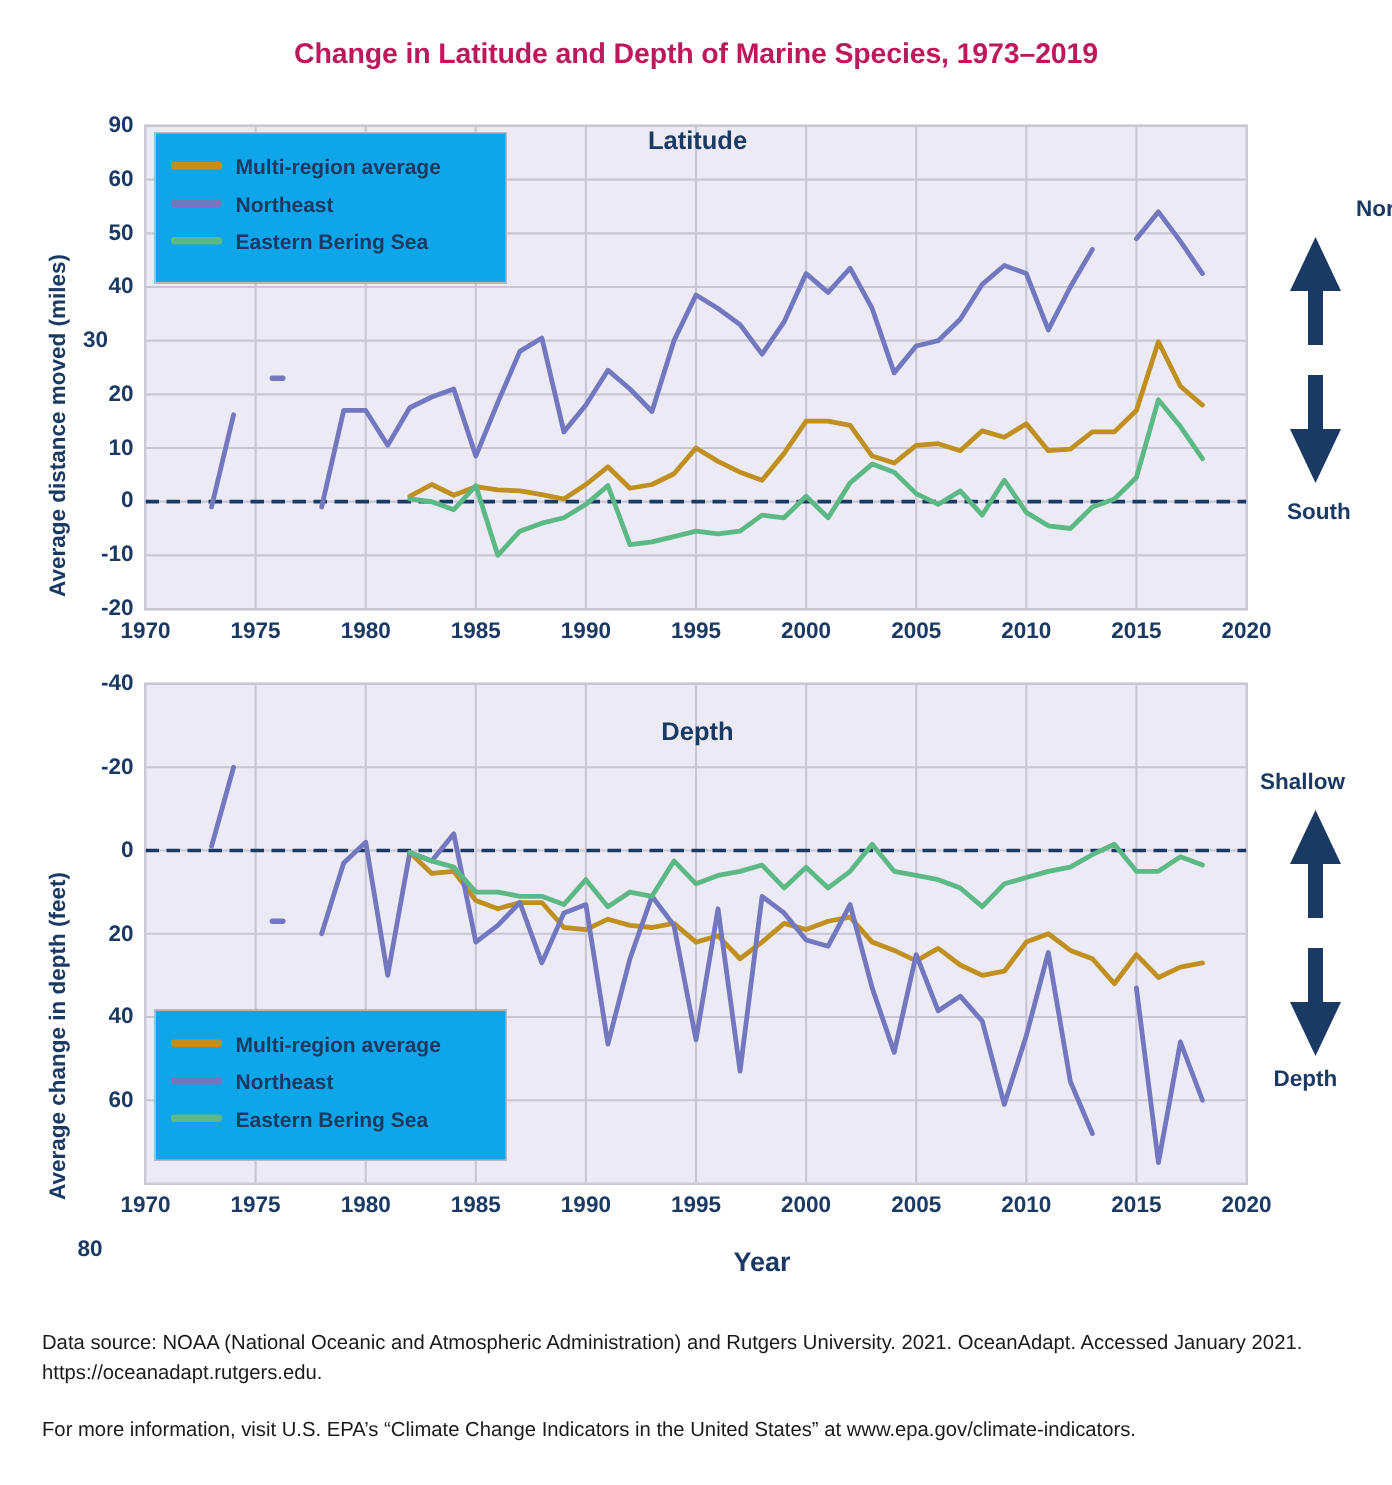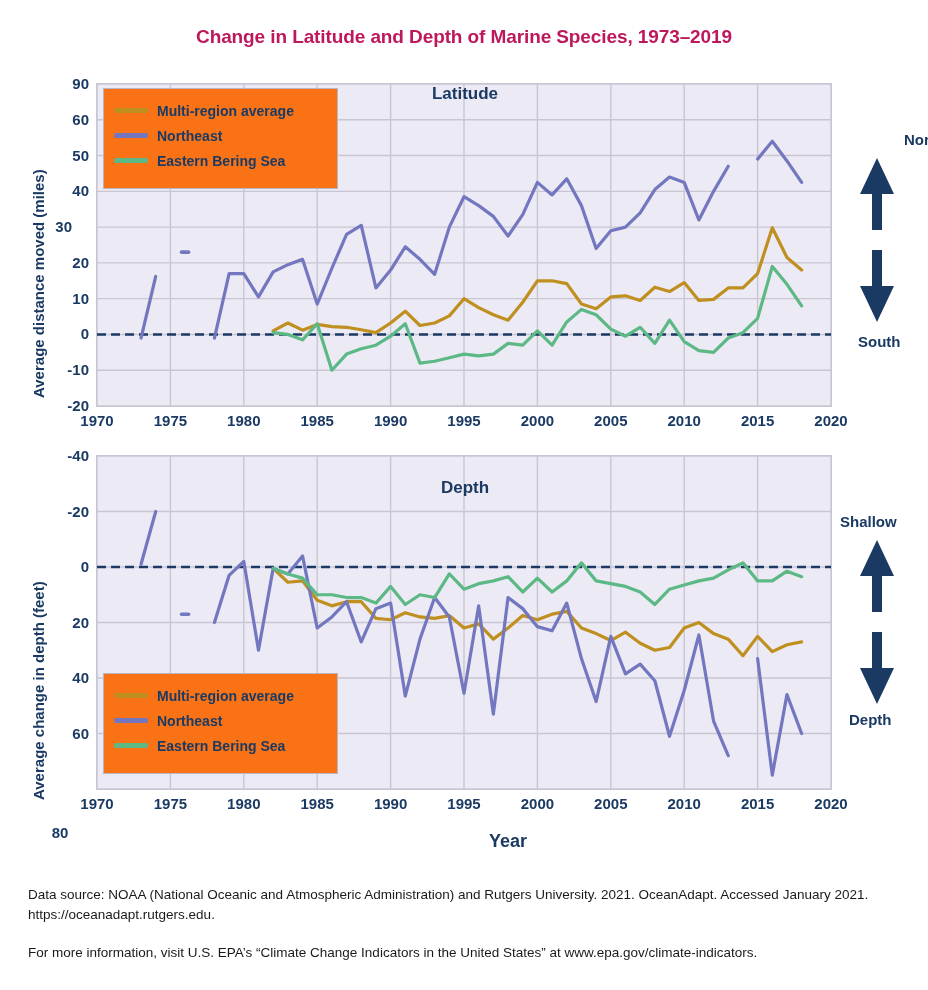--- a/index.html
+++ b/index.html
@@ -83,21 +83,21 @@
   }
   .anno-label {
     position: absolute;
     font-size: 15px;
     font-weight: bold;
     color: #1b3a63;
     white-space: nowrap;
   }
   .legend-box {
     position: absolute;
-    background: #f97316;
+    background: #0ea5e9;
     border: 1px solid #b9b6c4;
     box-sizing: border-box;
     padding: 9px 12px 18px 10px;
   }
   .legend-row {
     display: flex;
     align-items: center;
     height: 25px;
   }
   .legend-swatch {

